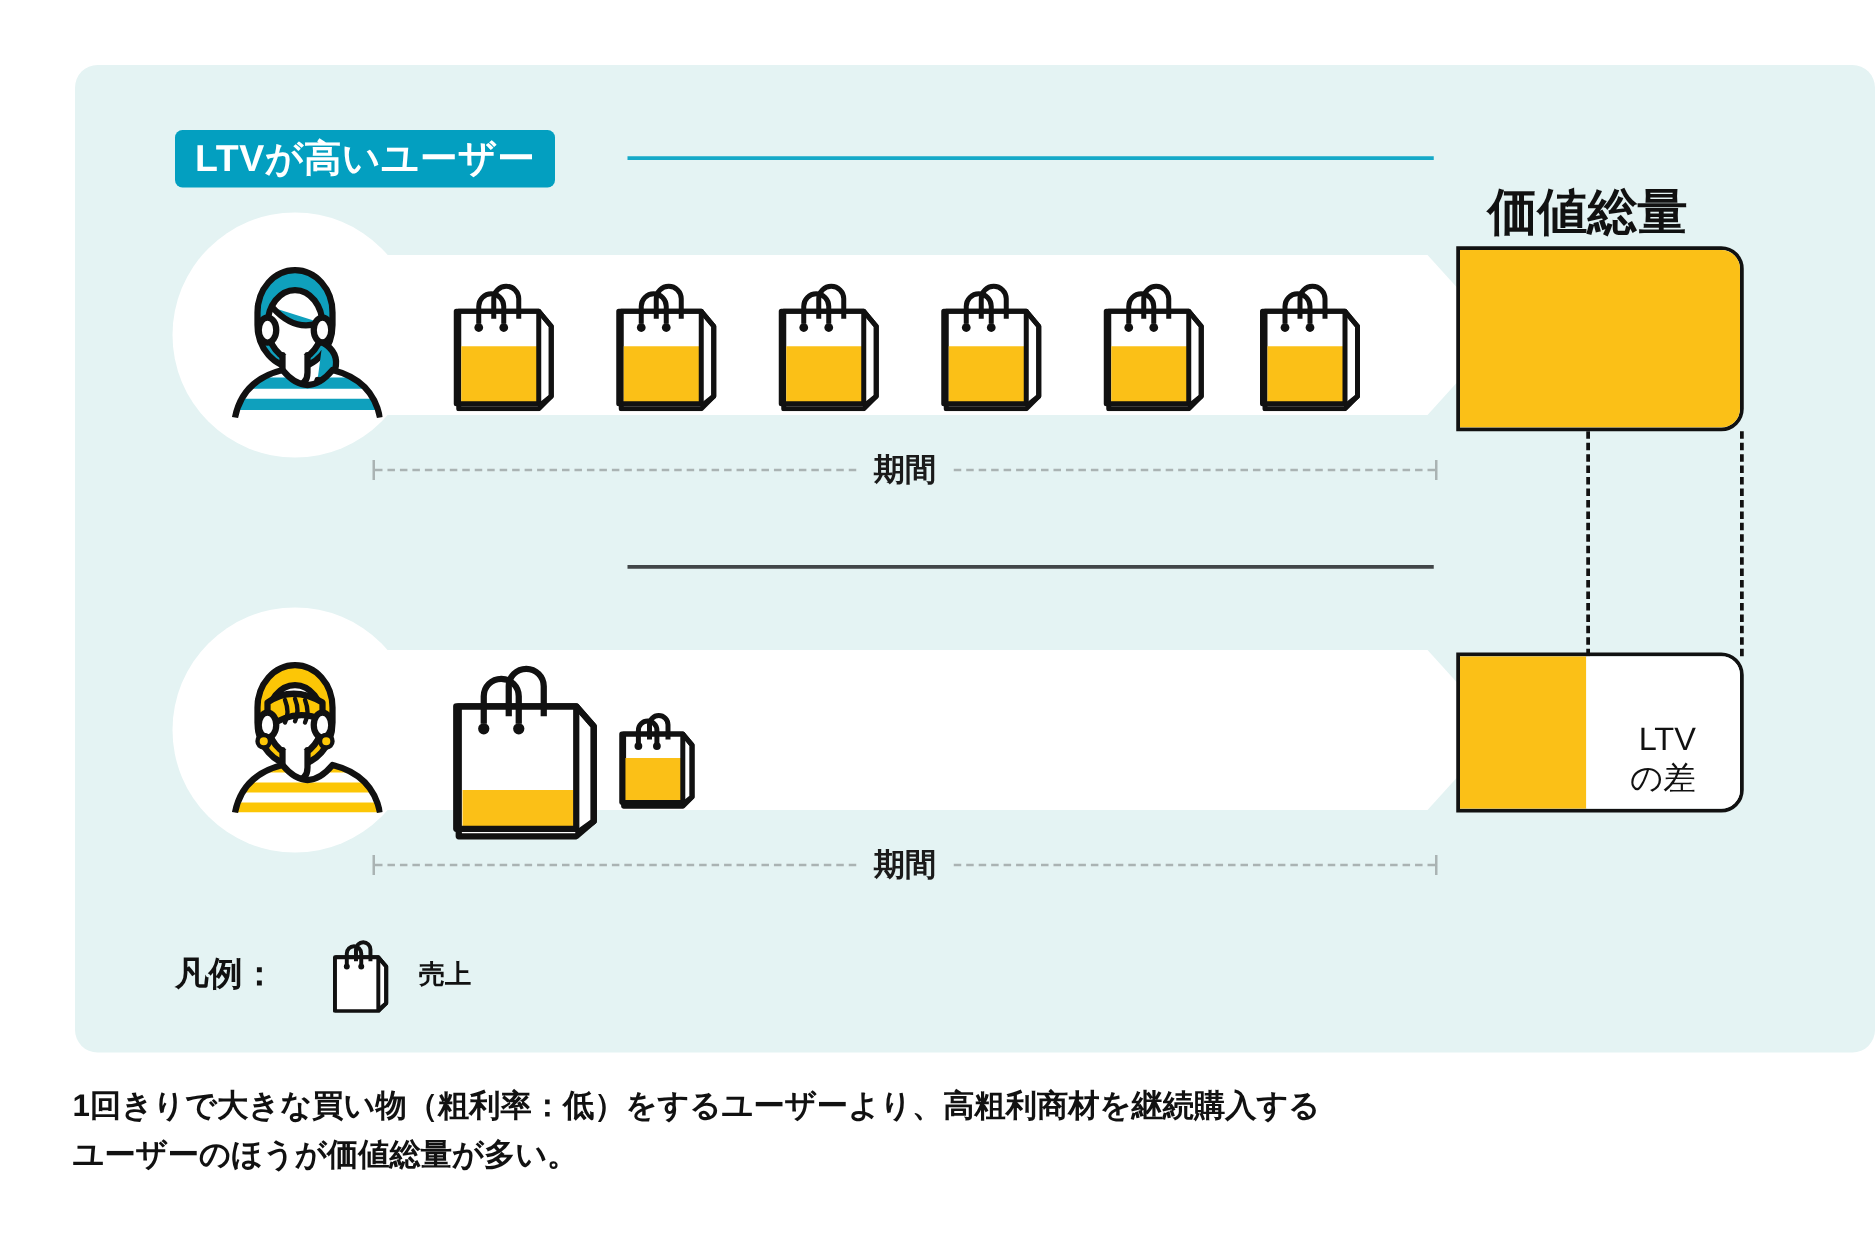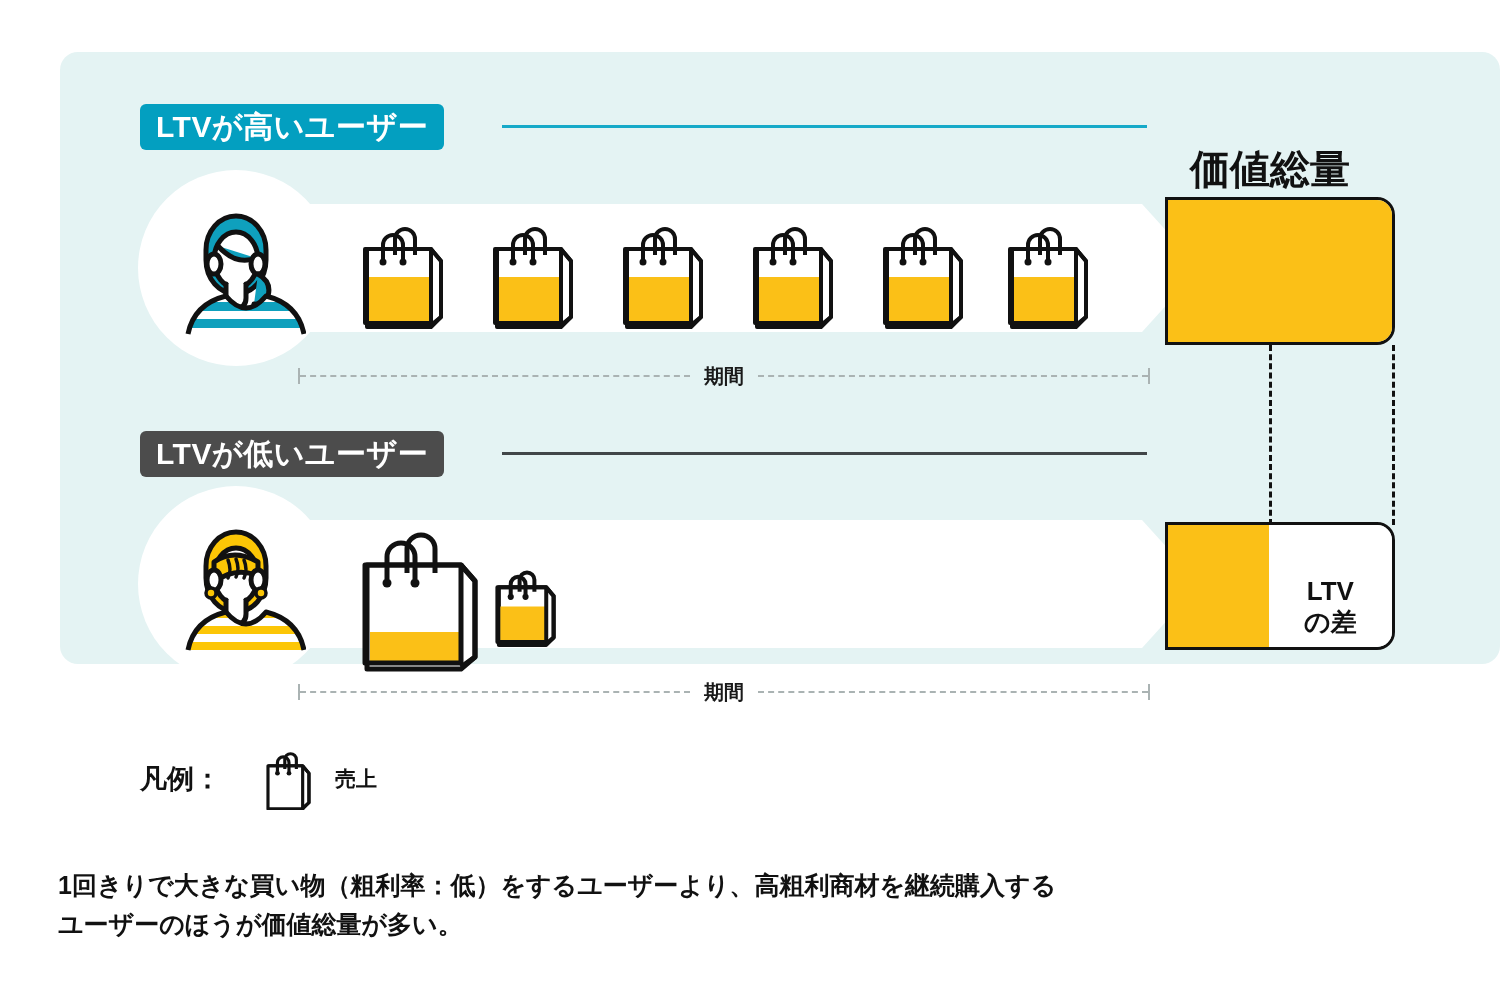--- a/index.html
+++ b/index.html
@@ -4,21 +4,21 @@
 <style>
   html,body{margin:0;padding:0;background:#ffffff;}
   body{
     width:1500px;height:1000px;position:relative;overflow:hidden;
     font-family:"Liberation Sans","DejaVu Sans",sans-serif;
     -webkit-font-smoothing:antialiased;
   }
 
   
   #panel{
-    position:absolute;left:60px;top:52px;width:1440px;height:612px;
+    position:absolute;left:60px;top:52px;width:1440px;height:790px;
     background:#e4f3f3;border-radius:18px;box-sizing:border-box;
   }
 
   
   .chip{
     position:absolute;display:flex;align-items:center;justify-content:center;
     height:46px;border-radius:6px;padding:0 16px;box-sizing:border-box;
     color:#ffffff;font-size:30px;font-weight:bold;letter-spacing:.5px;
     white-space:nowrap;
   }
@@ -54,35 +54,35 @@
   .period{
     position:absolute;height:22px;display:flex;align-items:center;
   }
   #period-high{left:238px;top:313px;width:852px;}
   #period-low{left:238px;top:629px;width:852px;}
   .period .tick{width:2px;height:16px;background:#aab3b3;flex:0 0 auto;}
   .period .dash{
     flex:1 1 auto;height:0;border-top:2px dashed #aab3b3;
   }
   .period .ptext{
-    flex:0 0 auto;padding:0 14px;font-size:20px;font-weight:bold;color:#1a1a1a;
+    flex:0 0 auto;padding:0 14px;font-size:25px;font-weight:bold;color:#1a1a1a;
     white-space:nowrap;line-height:1;font-family:Liberation Serif, serif;
   }
 
   
   .total-bar{
     position:absolute;box-sizing:border-box;border:3px solid #111;
     border-radius:0 18px 18px 0;overflow:hidden;display:flex;
   }
   #bar-high{left:1105px;top:145px;width:230px;height:148px;}
   #bar-low{left:1105px;top:470px;width:230px;height:128px;}
   .bar-fill{background:#fbc017;height:100%;}
   .bar-empty{background:#ffffff;height:100%;display:flex;align-items:center;justify-content:center;}
   .bar-empty-text{
-    font-size:26px;font-weight:bold;color:#111;text-align:center;line-height:1.18;
+    font-size:26px;font-weight:normal;color:#111;text-align:right;line-height:1.18;
     white-space:pre-line;
     margin-top:42px;
   }
 
   
   .vconn{position:absolute;width:0;border-left:3px dashed #111;}
   #vconn-left{left:1209px;top:293px;height:180px;}
   #vconn-right{left:1332px;top:293px;height:180px;}
 
   
@@ -200,21 +200,20 @@
 
   <div class="period" id="period-high">
     <div class="tick"></div>
     <div class="dash"></div>
     <div class="ptext">期間</div>
     <div class="dash"></div>
     <div class="tick"></div>
   </div>
 
   <div class="chip-line" id="line-low"></div>
-  <div class="chip" id="chip-low">LTVが低いユーザー</div>
 
   <div class="band" id="band-low"></div>
   <div class="avatar-disc" id="disc-low"></div>
 
   <svg width="140" height="140" viewBox="0 0 140 140" style="position:absolute;left:106px;top:462px;">
     <g fill="none" stroke="#111" stroke-width="5" stroke-linejoin="round" stroke-linecap="round">
       <path d="M40 52 a30 34 0 0 1 60 0 v12 a30 34 0 0 1 -60 0 z" fill="#fcc606" stroke="#111"></path>
       <ellipse cx="70" cy="62" rx="22" ry="28" fill="#fff" stroke="#111"></ellipse>
       <path d="M48 48 q20 -14 44 0 v14 q-22 -10 -44 6 z" fill="#fcc606" stroke="#111"></path>
       <path d="M62 46 q4 10 0 18 M70 45 q4 10 0 18 M78 46 q4 10 0 18" stroke="#111" stroke-width="3.5"></path>

